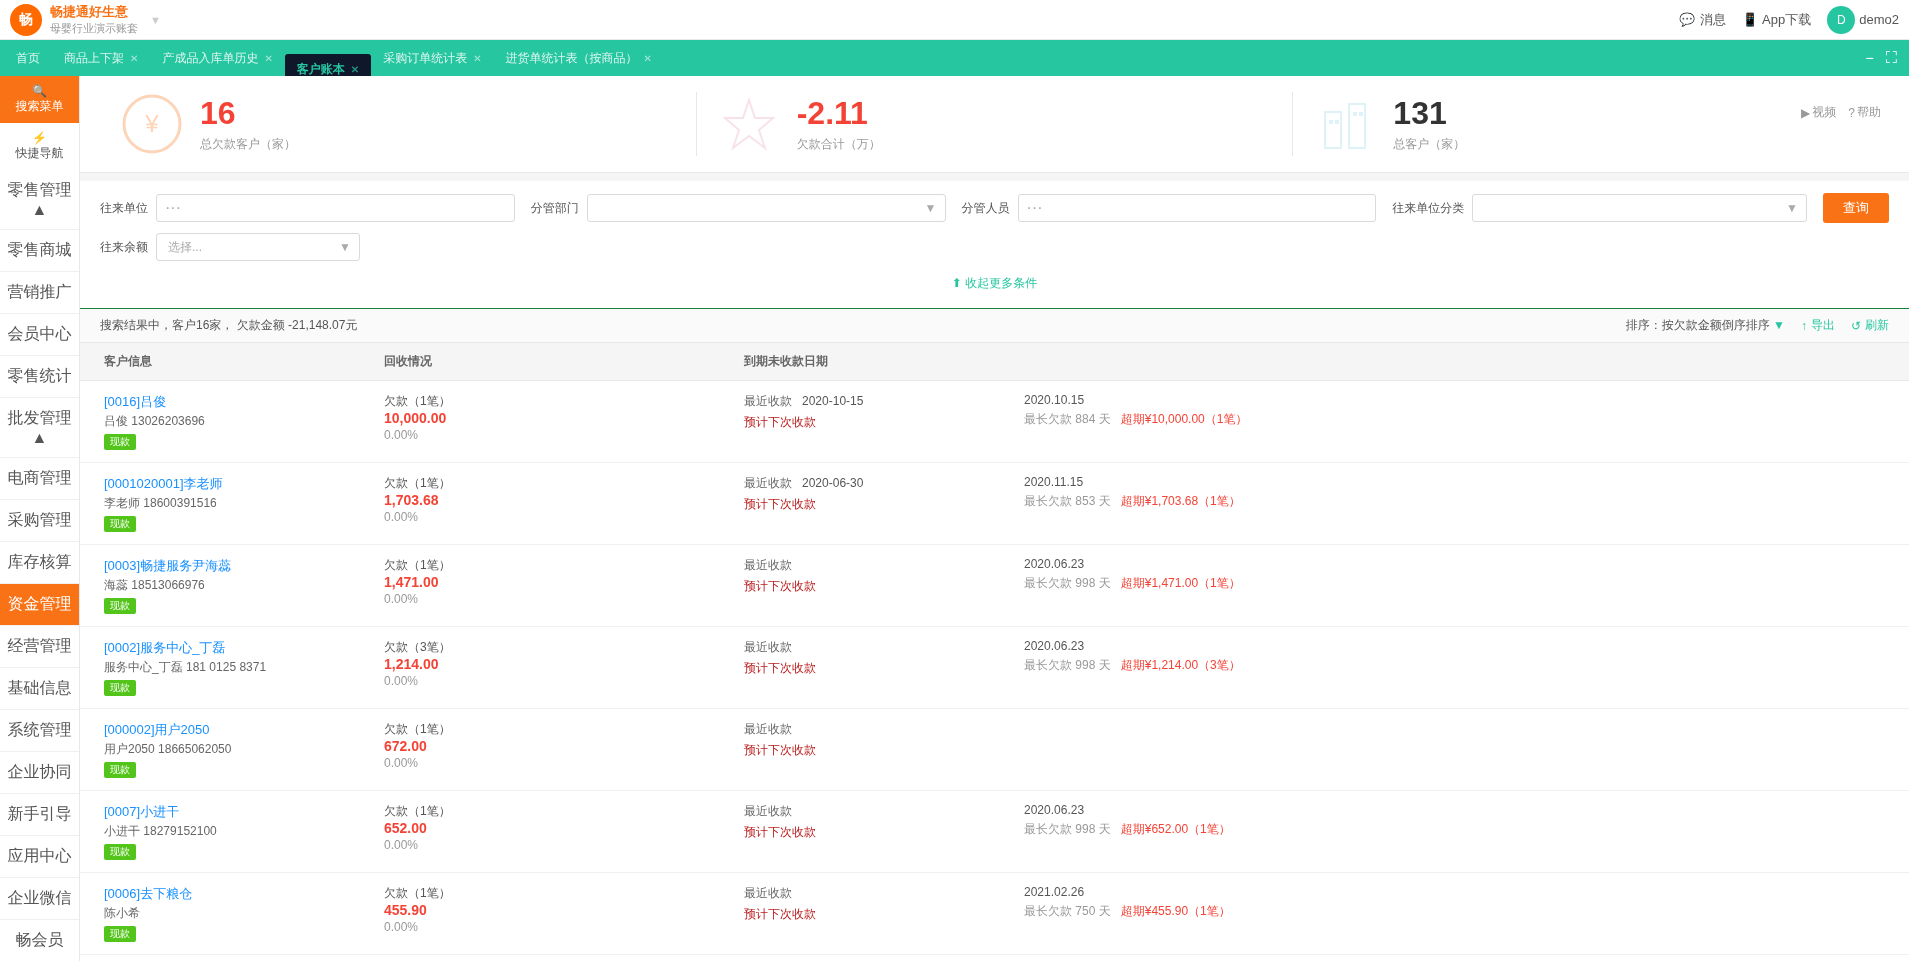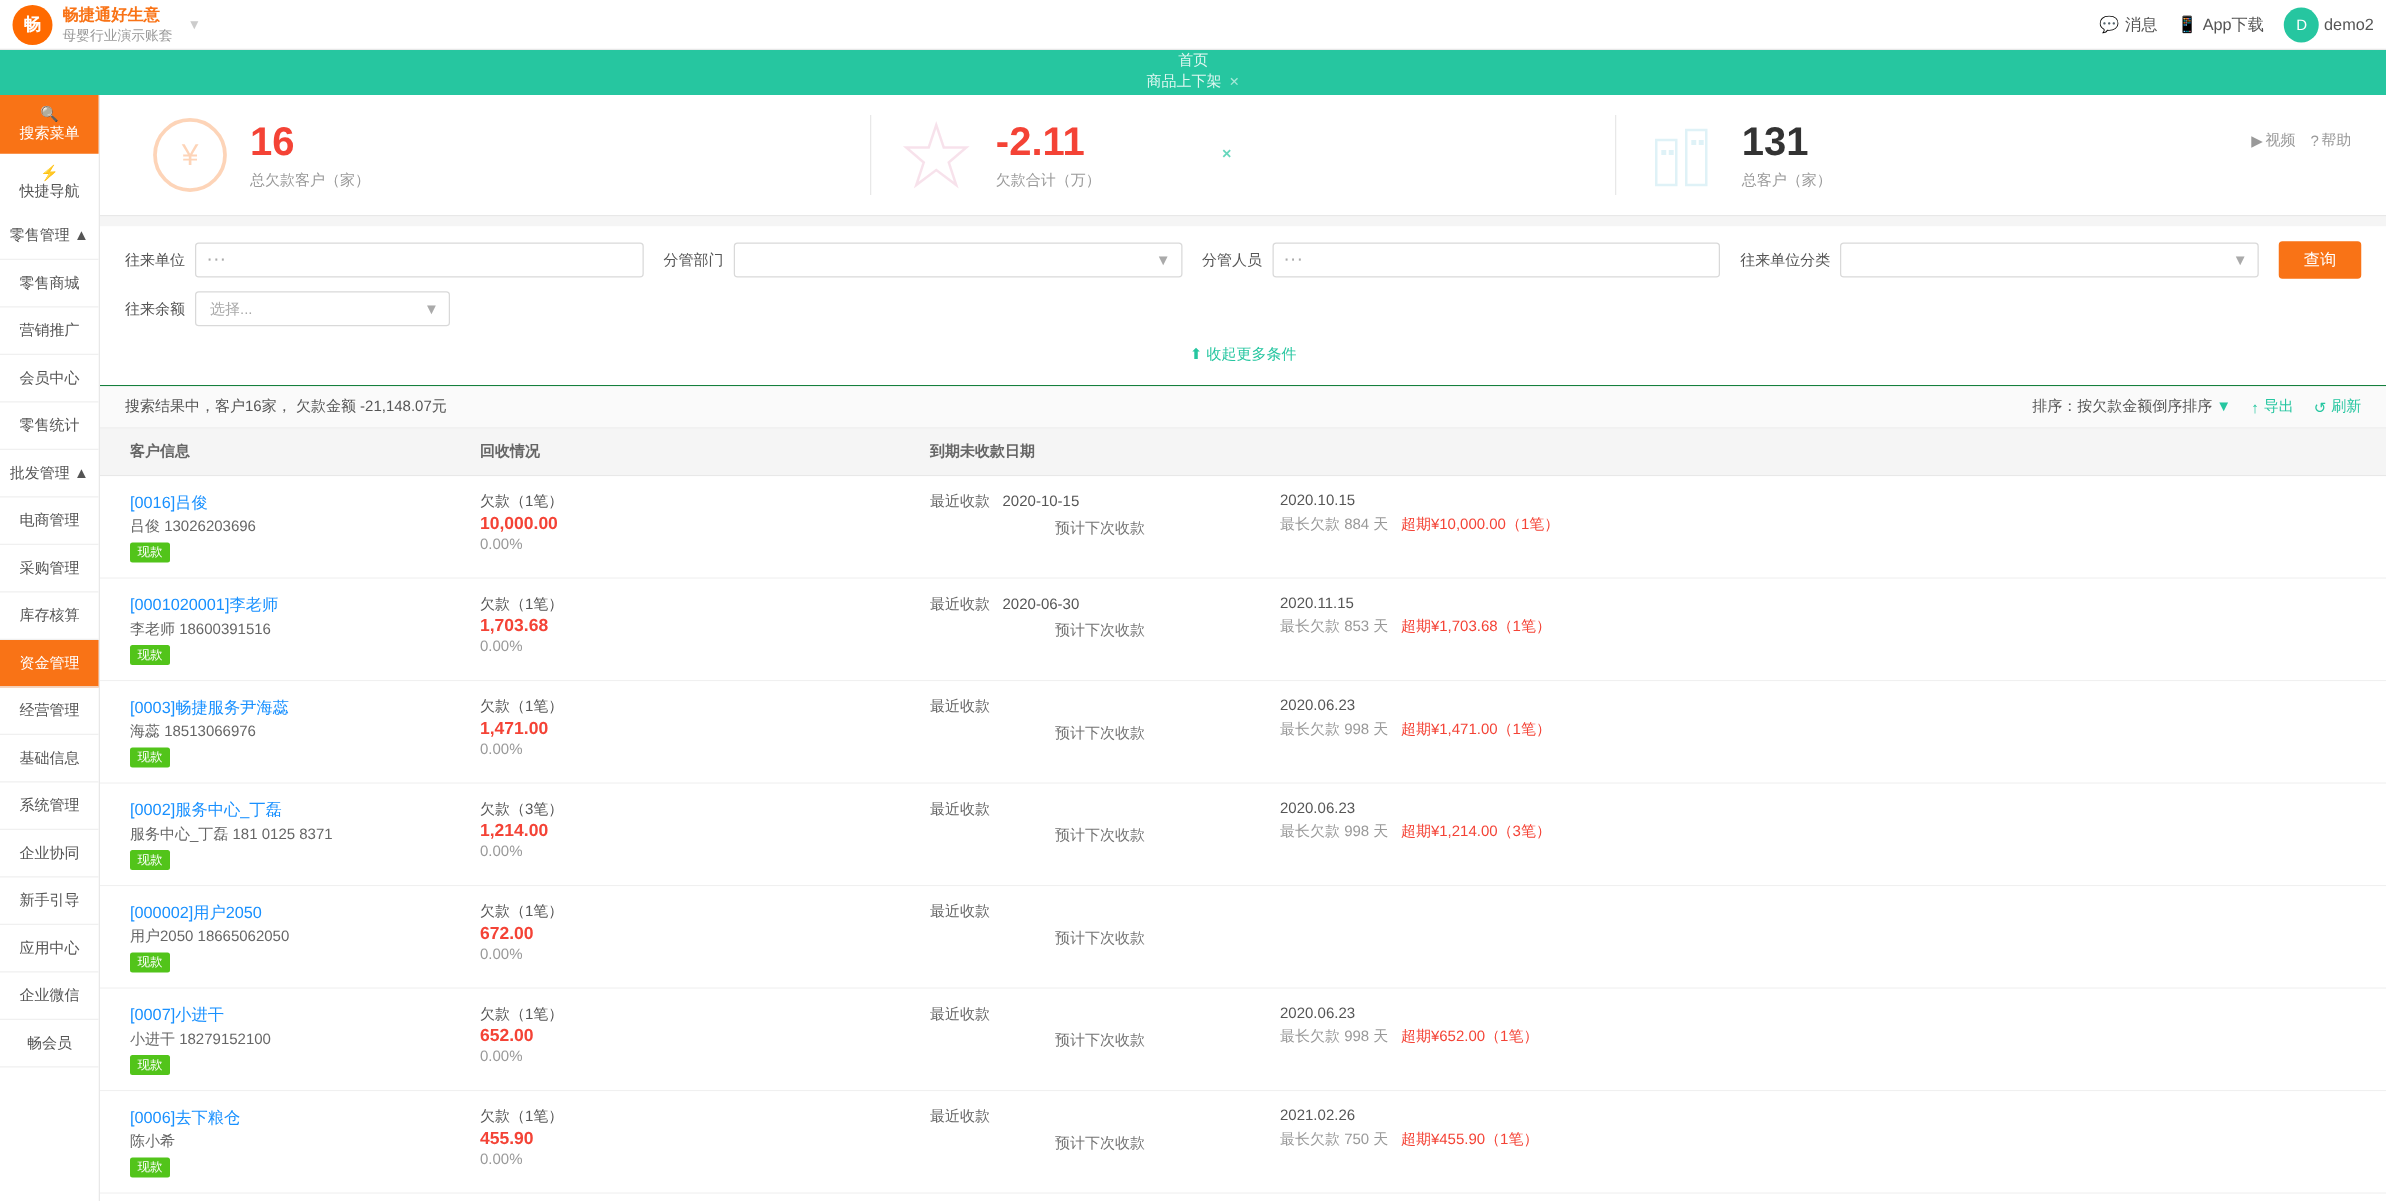--- a/index.html
+++ b/index.html
@@ -21,21 +21,20 @@
     .top-right-item { display: flex; align-items: center; gap: 4px; cursor: pointer; }
     .avatar { width: 28px; height: 28px; background: #26c6a0; border-radius: 50%; display: flex; align-items: center; justify-content: center; color: white; font-size: 12px; }
 
     
     .tab-bar {
       height: 36px;
       background: #26c6a0;
       display: flex;
       align-items: center;
       padding: 0 4px;
-      flex-direction: column;
     }
     .tab {
       height: 32px;
       padding: 0 12px;
       display: flex;
       align-items: center;
       gap: 6px;
       font-size: 12px;
       color: rgba(255,255,255,0.85);
       cursor: pointer;
@@ -78,21 +77,21 @@
       padding: 8px 4px;
       background: #f97316;
       color: white;
       text-align: center;
       font-size: 12px;
       cursor: pointer;
     }
     .sidebar-item {
       padding: 10px 4px;
       text-align: center;
-      font-size: 12px;
+      font-size: 16px;
       color: #555;
       cursor: pointer;
       border-bottom: 1px solid #f0f0f0;
     }
     .sidebar-item.highlighted { background: #f97316; color: white; }
     .sidebar-nav { padding: 8px 4px; text-align: center; font-size: 12px; color: #555; cursor: pointer; }
 
     
     .content-area { flex: 1; overflow-y: auto; background: #f5f5f5; }
 
@@ -222,21 +221,21 @@
     }
     .cell { padding: 2px 4px; }
     .customer-name { color: #1890ff; font-size: 13px; cursor: pointer; }
     .customer-contact { font-size: 12px; color: #666; margin-top: 2px; }
     .tag-xian { display: inline-block; background: #52c41a; color: white; font-size: 10px; padding: 1px 6px; border-radius: 2px; margin-top: 4px; }
     .debt-amount { color: #f44336; font-size: 14px; font-weight: bold; cursor: pointer; }
     .debt-info { font-size: 12px; color: #555; }
     .debt-pct { font-size: 12px; color: #999; margin-top: 2px; }
     .return-info { font-size: 12px; color: #666; }
     .return-date { color: #555; }
-    .return-next { font-size: 12px; color: #737373; margin-top: 4px; text-align: center; }
+    .return-next { font-size: 12px; color: #b91c1c; margin-top: 4px; }
     .overdue-date { font-size: 12px; color: #555; }
     .overdue-days { font-size: 12px; color: #999; margin-top: 4px; }
     .overdue-link { color: #f44336; cursor: pointer; }
   </style>
 </head>
 <body>
 
 <div class="top-bar">
   <div class="logo-area">
     <div class="logo-icon">畅</div>

